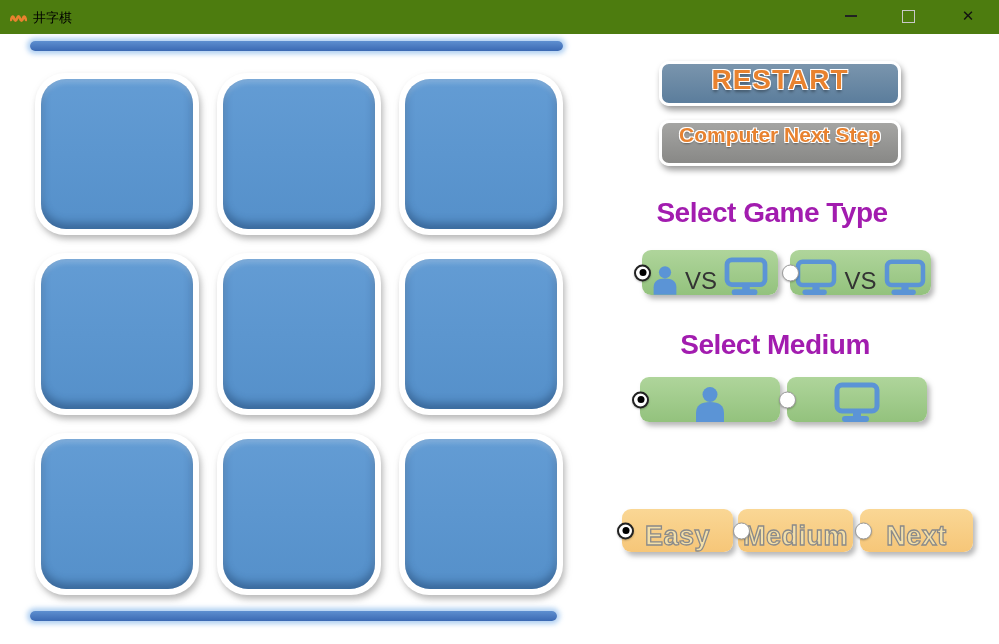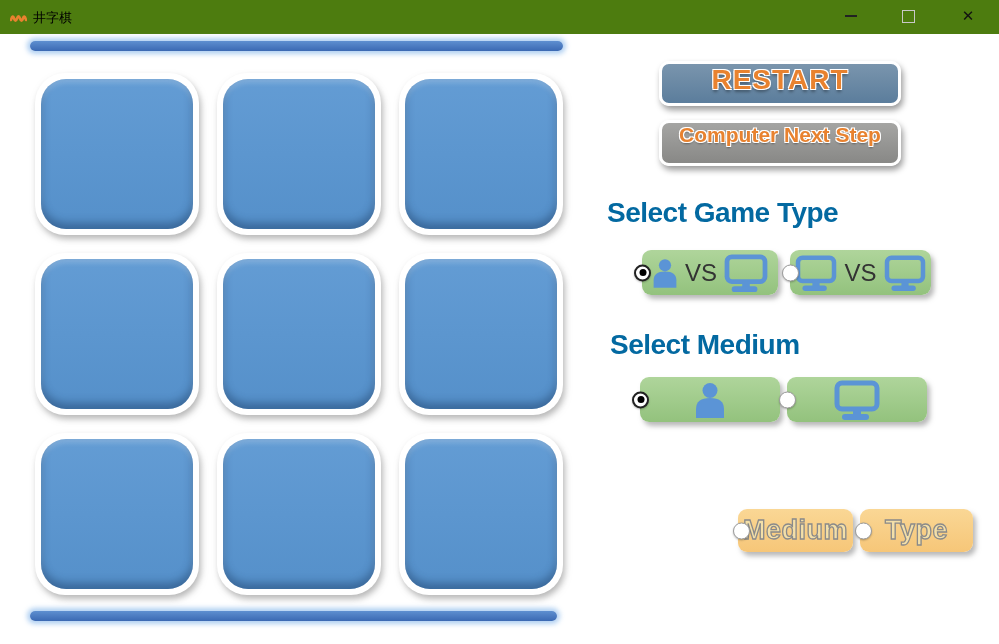--- a/index.html
+++ b/index.html
@@ -39,28 +39,28 @@
     box-shadow:2px 4px 6px rgba(0,0,0,0.40);cursor:pointer;box-sizing:border-box;}
   .btn-restart{left:659px;top:61px;width:242px;height:45px;
     background:linear-gradient(#7A95AD,#5B7D9C);}
   .btn-restart .lbl{font-size:28px;font-weight:bold;letter-spacing:1px;color:#E8822F;
     text-shadow:-1px -1px 0 #fff,1px -1px 0 #fff,-1px 1px 0 #fff,1px 1px 0 #fff,0 3px 3px rgba(0,0,0,0.35);}
   .btn-next{left:659px;top:120px;width:242px;height:46px;
     background:linear-gradient(#A5A5A3,#888886);}
   .btn-next .lbl{font-size:21px;font-weight:bold;color:#E8822F;
     text-shadow:-1px -1px 0 #fff,1px -1px 0 #fff,-1px 1px 0 #fff,1px 1px 0 #fff,0 2px 2px rgba(0,0,0,0.35);}
 
-  .section-heading{position:absolute;font-size:28px;font-weight:bold;
-    color:#0369a1;letter-spacing:-0.5px;}
+  .section-heading{position:absolute;text-align:center;font-size:28px;font-weight:bold;
+    color:#a21caf;letter-spacing:-0.5px;}
   .head-type{left:607px;top:197px;width:330px;}
   .head-first{left:610px;top:329px;width:330px;}
   .head-diff{left:633px;top:458px;width:330px;}
 
   .opt-btn{position:absolute;height:45px;border-radius:9px;
-    display:flex;align-items:center;justify-content:center;gap:7px;
+    display:flex;align-items:flex-end;justify-content:center;gap:7px;
     box-shadow:3px 4px 5px rgba(128,128,128,0.55);cursor:pointer;}
   .green{background:linear-gradient(#AFD59B,#93C27D);}
   .orange{background:linear-gradient(#FAD795,#F6C678);height:43px;}
 
   .vs-text{font-size:24px;font-weight:500;color:#333;}
 
   .radio{position:absolute;left:-8px;top:50%;transform:translateY(-50%);
     width:17px;height:17px;border-radius:50%;background:#fff;border:1.5px solid #9a9a9a;
     box-sizing:border-box;box-shadow:0 1px 2px rgba(0,0,0,0.25);}
   .radio.selected{border:2.5px solid #222;}
@@ -176,22 +176,26 @@
   <div class="opt-btn green" style="left:787px;top:377px;width:140px;">
     <span class="radio"></span>
     <svg class="icon" width="48" height="40" viewBox="0 0 46 40">
       <rect x="3" y="3" width="40" height="26" rx="5" fill="none" stroke="#5B94D6" stroke-width="5"></rect>
       <rect x="19" y="29" width="8" height="6" fill="#5B94D6"></rect>
       <rect x="8" y="34" width="27" height="6" rx="3" fill="#5B94D6"></rect>
     </svg>
   </div>
 
 
+  <div class="opt-btn orange" style="left:622px;top:509px;width:111px;">
+    <span class="radio diff-radio selected"></span>
+    <span class="diff-lbl">Easy</span>
+  </div>
   <div class="opt-btn orange" style="left:738px;top:509px;width:115px;">
     <span class="radio diff-radio"></span>
     <span class="diff-lbl">Medium</span>
   </div>
   <div class="opt-btn orange" style="left:860px;top:509px;width:113px;">
     <span class="radio diff-radio"></span>
-    <span class="diff-lbl">Type</span>
+    <span class="diff-lbl">Next</span>
   </div>
 
 </div>
 
 </body></html>

